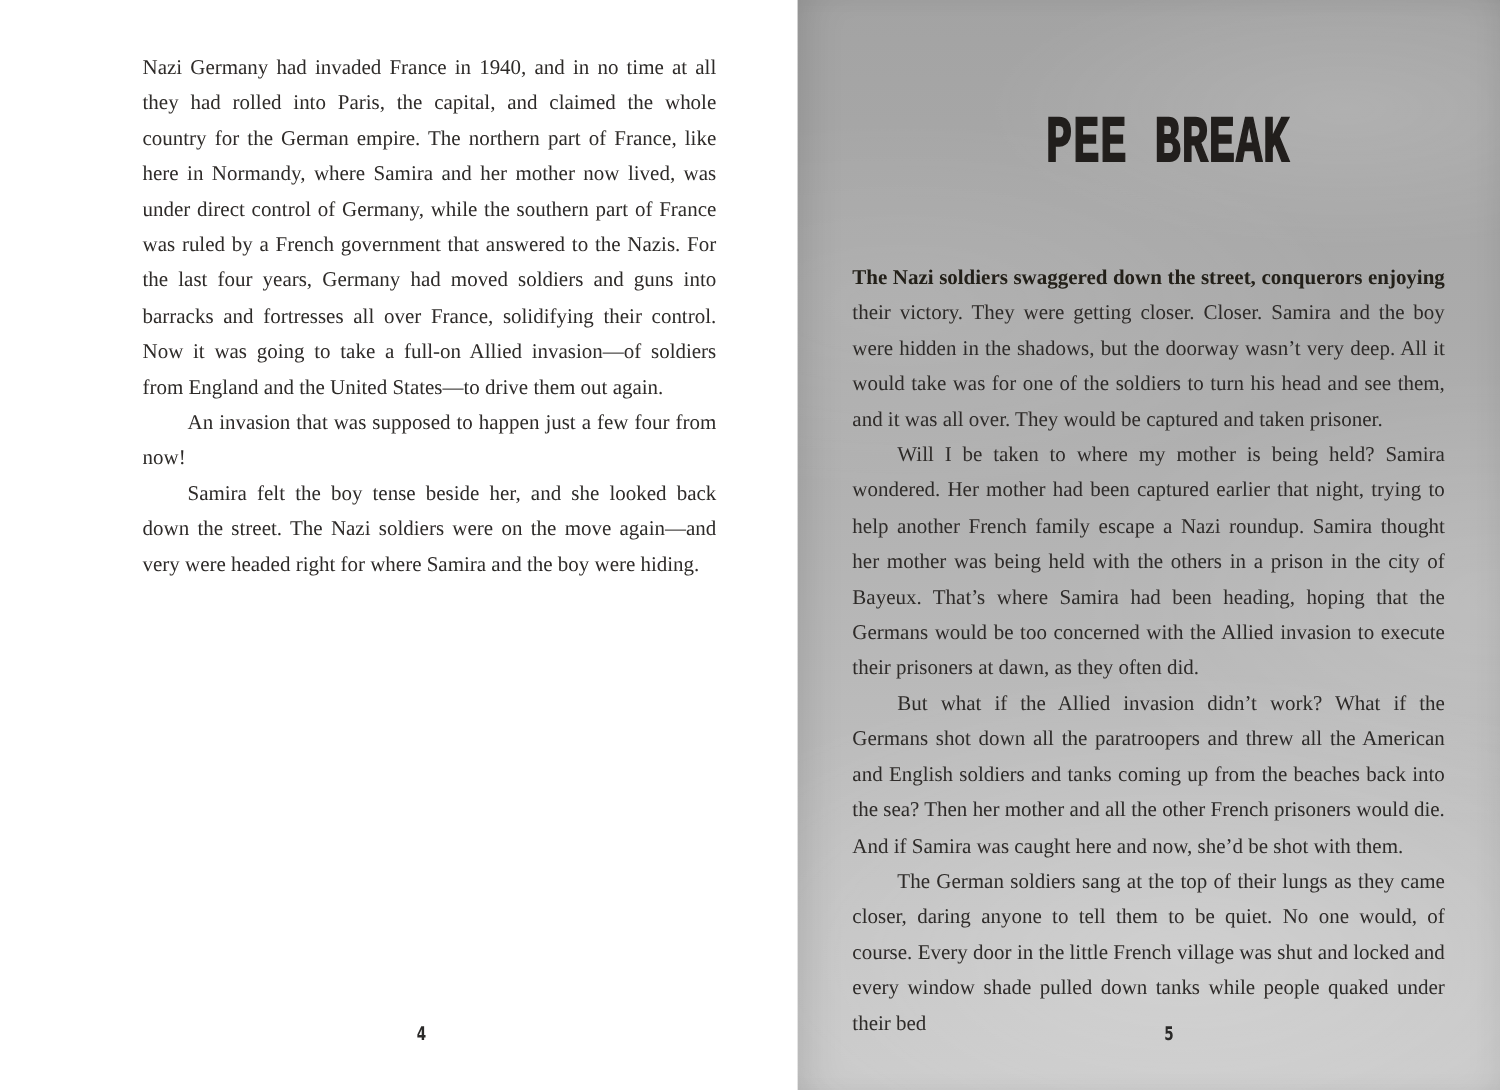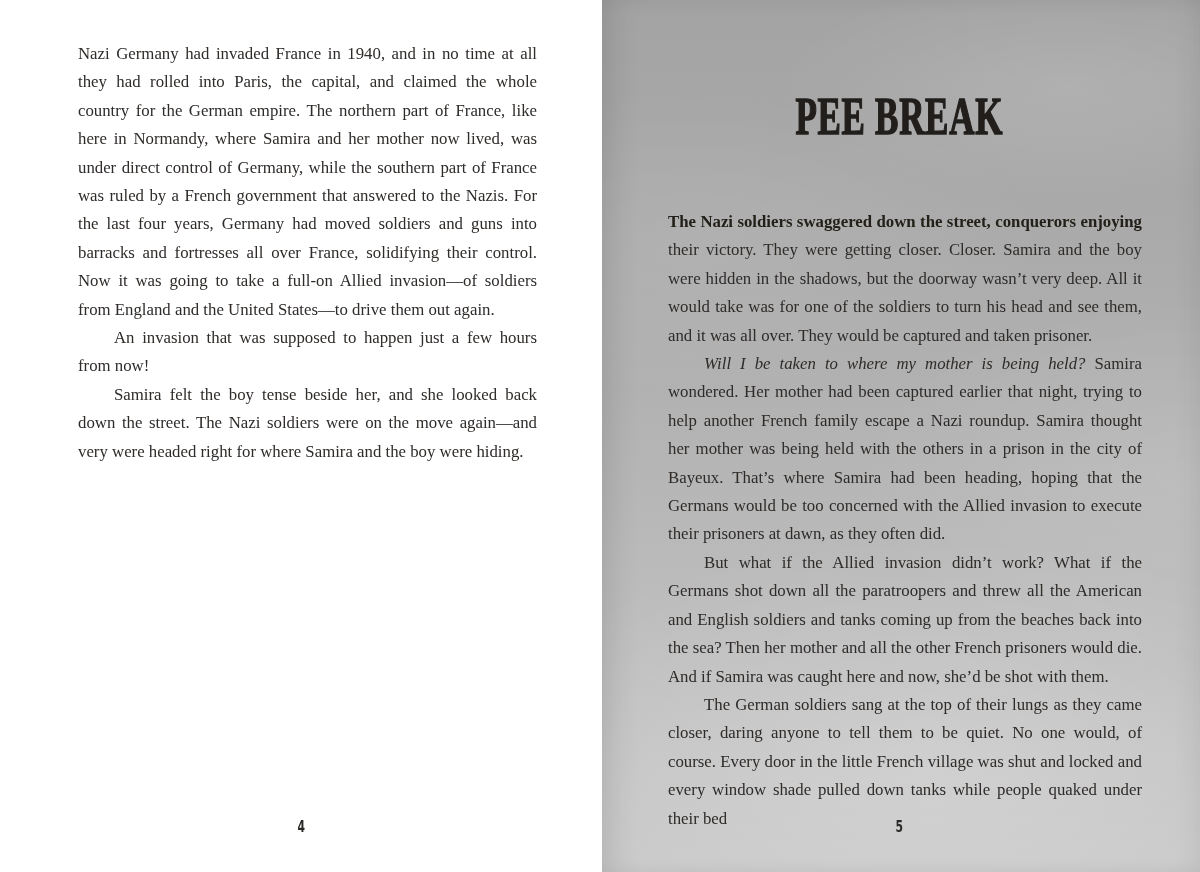--- a/index.html
+++ b/index.html
@@ -12,20 +12,21 @@
   }
   .spread {
     position: relative;
     width: 1200px;
     height: 872px;
     display: flex;
   }
   .page {
     position: relative;
     height: 872px;
+    margin-left: 36px;
   }
   .page.left {
     width: 602px;
     background: #ffffff;
   }
   .page.right {
     width: 598px;
     background:
       radial-gradient(ellipse 420px 160px at 78% 10%, rgba(255,255,255,0.12), transparent 70%),
       radial-gradient(ellipse 520px 220px at 15% 28%, rgba(255,255,255,0.08), transparent 70%),
@@ -40,37 +41,37 @@
     font-size: 16.8px;
     line-height: 28.4px;
     text-align: justify;
   }
   .left-text {
     left: 78px;
     top: 40px;
     width: 459px;
   }
   .right-text {
-    left: 66px;
+    left: 44px;
     top: 208px;
     width: 474px;
   }
   .body-par { margin: 0; }
   .body-par.indent { text-indent: 36px; }
   .lead-bold { font-weight: bold; color: #232019; }
-  .lead-italic { font-style: italic; }
+  .lead-italic { }
   .chapter-title {
     position: absolute;
     left: 60px;
     top: 88px;
     width: 474px;
     margin: 0;
     text-align: center;
     color: #211e1c;
-    font-family: Liberation Serif, serif;
+    font-family: Liberation Mono, monospace;
     font-weight: 700;
     font-size: 50px;
     line-height: 56px;
     white-space: nowrap;
   }
   .title-inner {
     display: inline-block;
     transform: scaleX(0.70) scaleY(1.05);
     transform-origin: center;
     letter-spacing: 1px;
@@ -94,21 +95,21 @@
   }
 </style>
 </head>
 <body>
 
 <div class="spread">
 
   <div class="page left">
     <div class="text-block left-text" id="left-paragraphs">
         <p class="body-par">Nazi Germany had invaded France in 1940, and in no time at all they had rolled into Paris, the capital, and claimed the whole country for the German empire. The northern part of France, like here in Normandy, where Samira and her mother now lived, was under direct control of Germany, while the southern part of France was ruled by a French government that answered to the Nazis. For the last four years, Germany had moved soldiers and guns into barracks and fortresses all over France, solidifying their control. Now it was going to take a full-on Allied invasion—of soldiers from England and the United States—to drive them out again.</p>
-        <p class="body-par indent">An invasion that was supposed to happen just a few hours from now!</p>
+        <p class="body-par indent">An invasion that was supposed to happen just a few four from now!</p>
         <p class="body-par indent">Samira felt the boy tense beside her, and she looked back down the street. The Nazi soldiers were on the move again—and very were headed right for where Samira and the boy were hiding.</p>
       </div>
     <div class="page-number">
       <span class="pn-inner">4</span>
     </div>
   </div>
 
   <div class="page right">
     <h1 class="chapter-title">
       <span class="title-inner">PEE BREAK</span>

